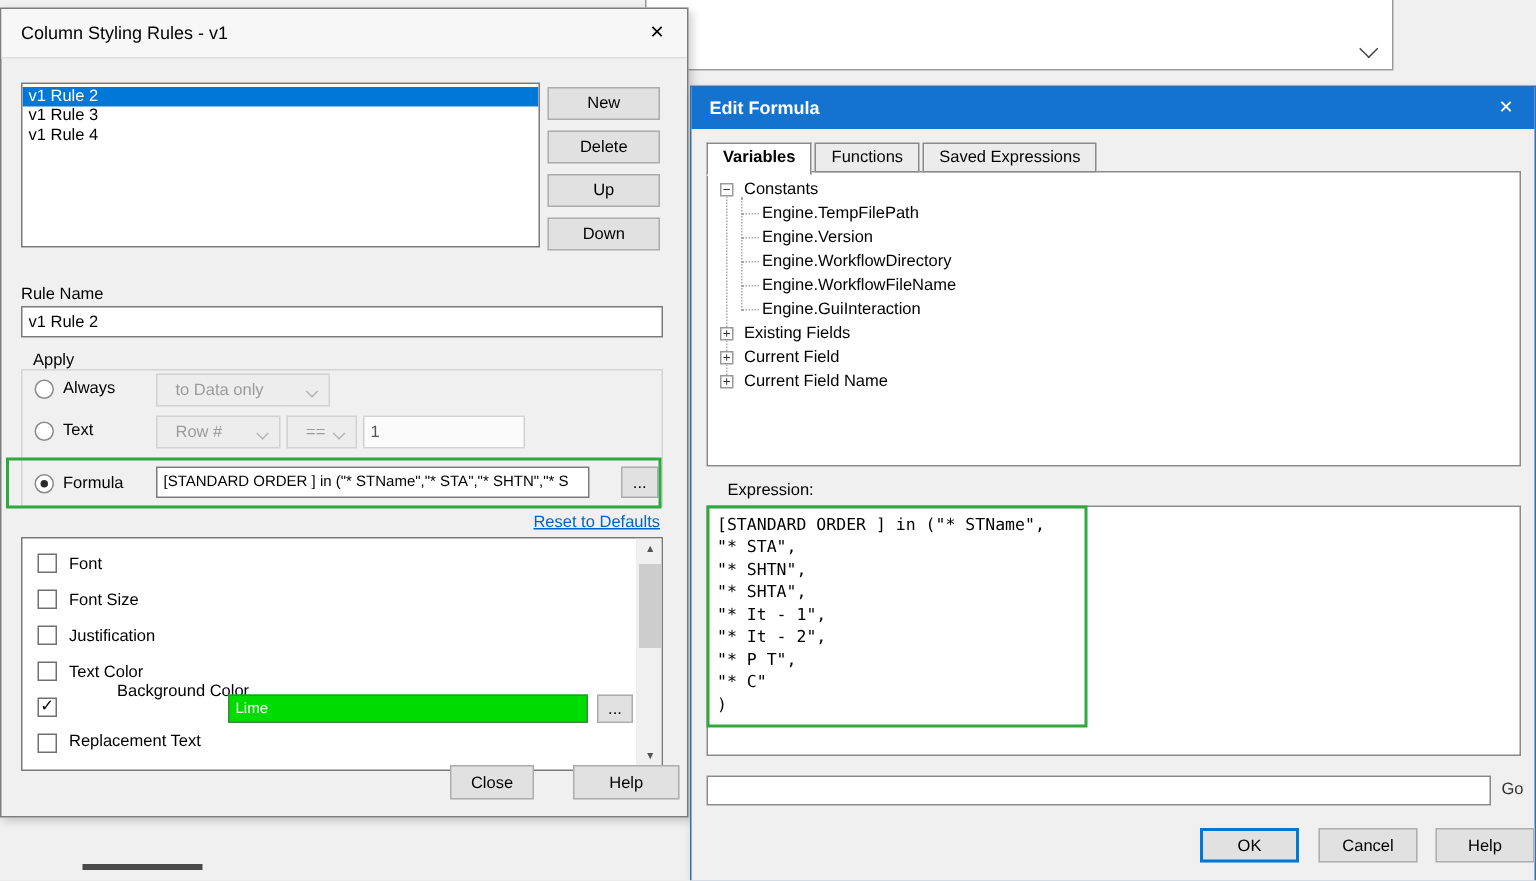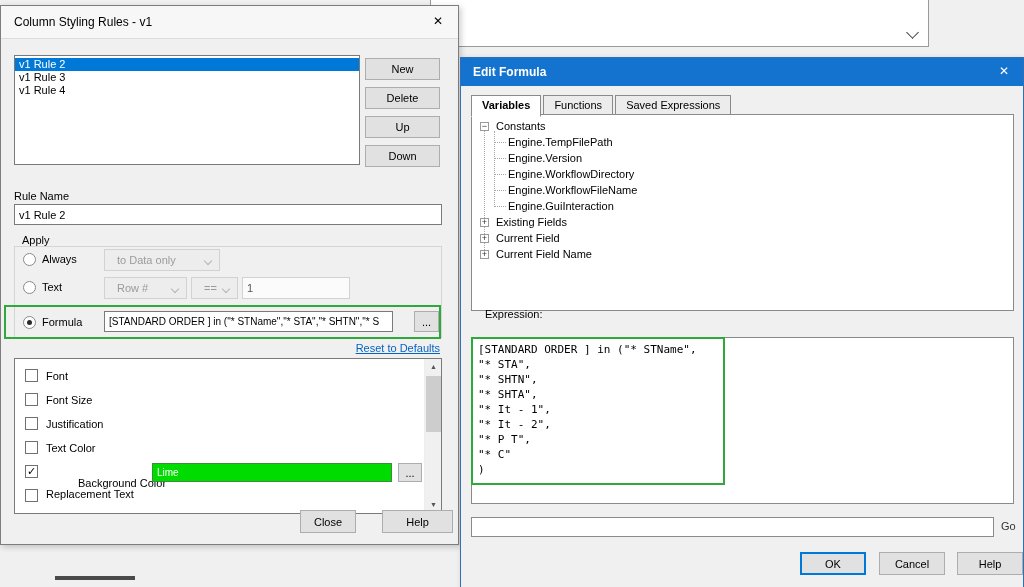--- a/index.html
+++ b/index.html
@@ -143,21 +143,21 @@
       <span class="label" style="left:31px; top:59px;">Justification</span>
 
       <span class="checkbox" style="left:10px; top:82px;">
         
       </span>
       <span class="label" style="left:31px; top:83px;">Text Color</span>
 
       <span class="checkbox checked" style="left:10px; top:106px;">
         <span class="mark">✓</span>
       </span>
-      <span class="label" style="left:31px; top:118px;padding-left:32px;">Background Color</span>
+      <span class="label" style="left:31px; top:96px;padding-left:32px;">Background Color</span>
       <div class="abs" style="left: 137px; top: 104px; width: 240px; height: 19px; border: 1px solid rgb(61, 139, 61); color: rgb(255, 255, 255); font-size: 10px; line-height: 17px; padding-left: 4px; background-color: rgb(0, 220, 0);">
         <span>Lime</span>
       </div>
       <div class="btn" style="left:383px; top:104px; width:24px; height:19px;">...</div>
 
       <span class="checkbox" style="left:10px; top:130px;">
         
       </span>
       <span class="label" style="left:31px; top:129px;">Replacement Text</span>
 
@@ -208,21 +208,21 @@
       <span class="tree-label" style="left:36px; top:85px;">Engine.GuiInteraction</span>
 
       <span class="expander" style="left:8px; top:103px;">+</span>
       <span class="tree-label" style="left:24px; top:101px;">Existing Fields</span>
       <span class="expander" style="left:8px; top:119px;">+</span>
       <span class="tree-label" style="left:24px; top:117px;">Current Field</span>
       <span class="expander" style="left:8px; top:135px;">+</span>
       <span class="tree-label" style="left:24px; top:133px;">Current Field Name</span>
     </div>
 
-    <span class="label" style="left:10px; top:250px;padding-left:14px;">Expression:</span>
+    <span class="label" style="left:10px; top:263px;padding-left:14px;">Expression:</span>
     <div class="abs" style="left:10px; top:279px; width:543px; height:167px; background:#fff; border:1px solid #8a8a8a;">
       <pre style="position:absolute; left:6px; top:4px; font-family:'DejaVu Sans Mono','Liberation Mono',monospace; font-size:11px; line-height:15px; white-space:pre;">[STANDARD ORDER ] in ("* STName",
 "* STA",
 "* SHTN",
 "* SHTA",
 "* It - 1",
 "* It - 2",
 "* P T",
 "* C"
 )</pre>

